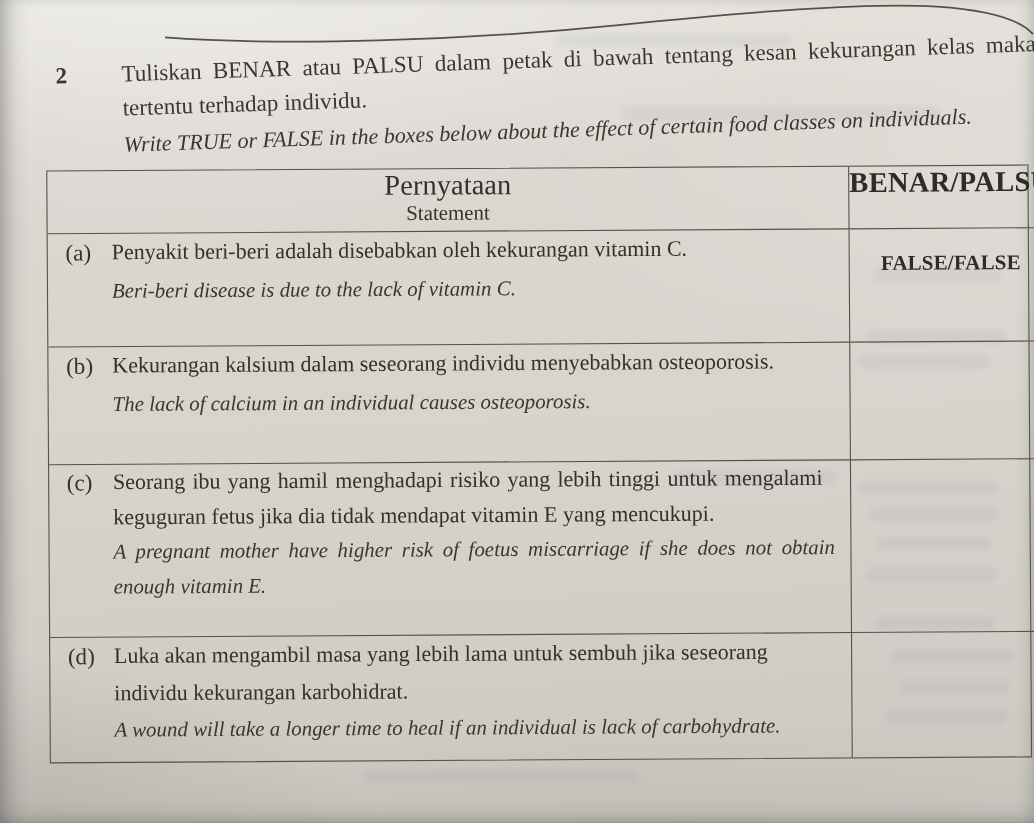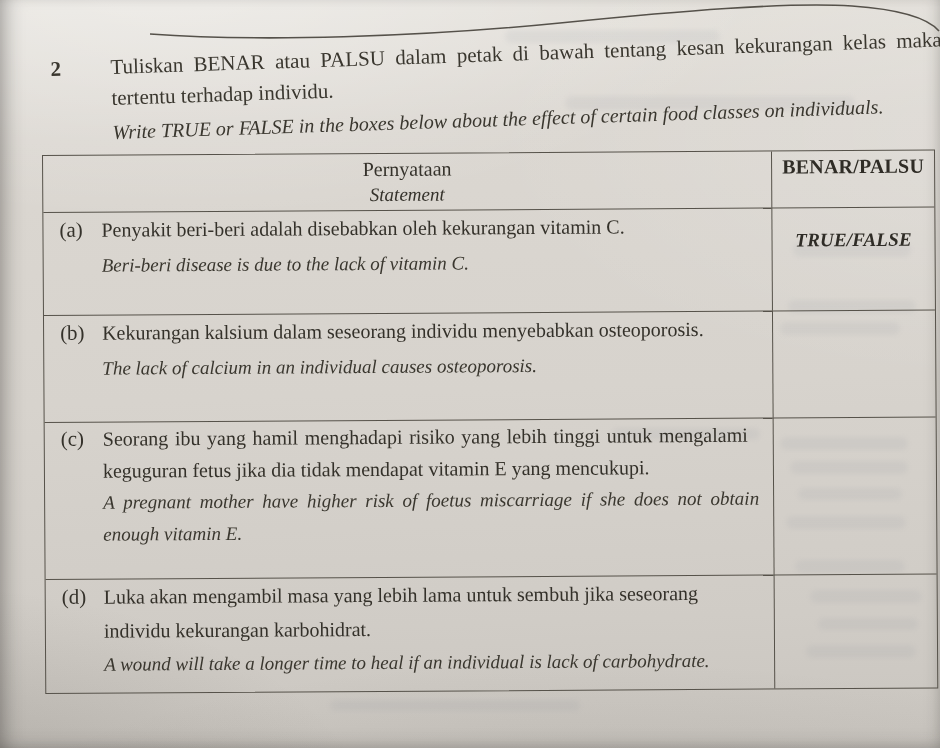--- a/index.html
+++ b/index.html
@@ -78,22 +78,22 @@
 
   .th-statement, .th-answer {
     height: 56px;
     display: flex;
     flex-direction: column;
     align-items: center;
     justify-content: center;
     text-align: center;
     line-height: 26px;
   }
-  .th-my { font-size: 20px; }
-  .th-en { font-size: 19px; font-style: italic; }
+  .th-my { font-size: 26px; }
+  .th-en { font-size: 19px; }
   .th-answer .th-my, .th-answer .th-en { font-weight: 700; letter-spacing: 0.2px; color: #2f2c26; margin-top: 48px; }
 
   .stmt {
     display: flex;
     padding-left: 16px;
     padding-right: 14px;
   }
   .stmt .lab {
     flex: none;
     width: 42px;
@@ -154,21 +154,21 @@
   </div>
 
   <div class="qtable">
 
     <div class="cell first th-statement">
       <div class="th-my">Pernyataan</div>
       <div class="th-en">Statement</div>
     </div>
     <div class="cell first acell th-answer">
       <div class="th-my">BENAR/PALSU</div>
-      <div class="th-en">TRUE/FALSE</div>
+      <div class="th-en">FALSE/FALSE</div>
     </div>
 
     <div class="cell row-a stmt">
       <div class="lab">(a)</div>
       <div class="content">
         <div class="malay">Penyakit beri-beri adalah disebabkan oleh kekurangan vitamin C.</div>
         <div class="english">Beri-beri disease is due to the lack of vitamin C.</div>
       </div>
     </div>
     <div class="cell row-a acell">

